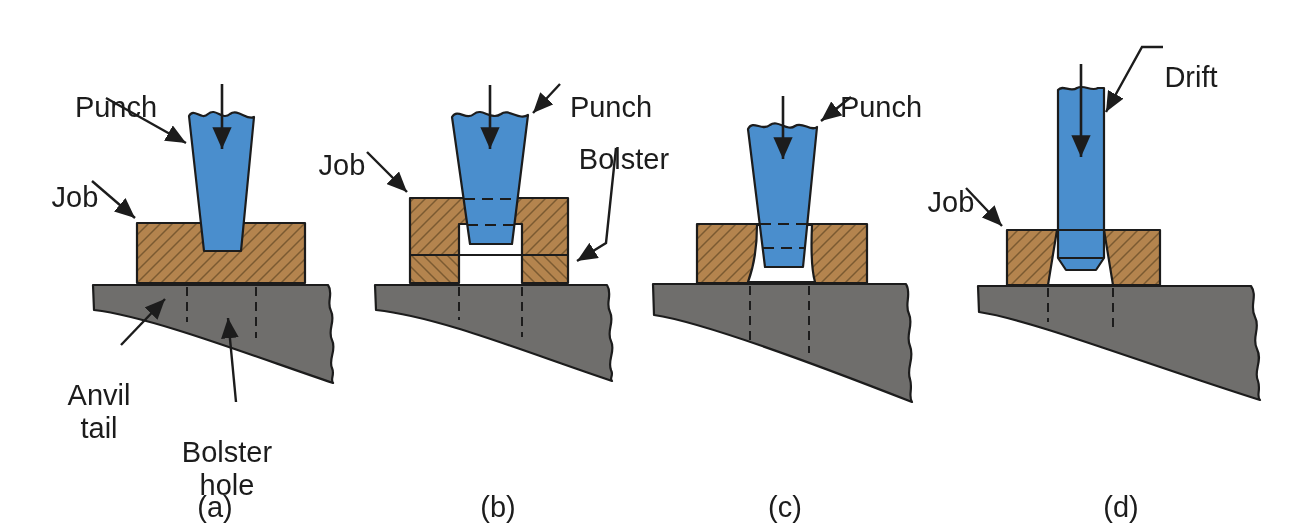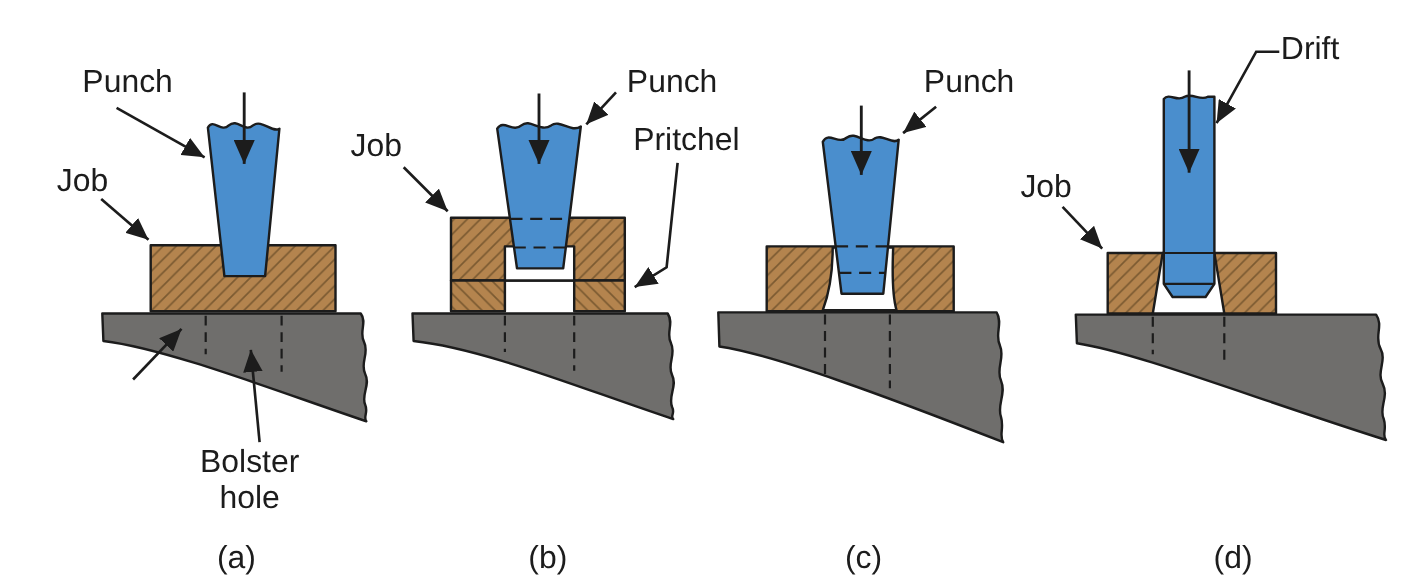--- a/index.html
+++ b/index.html
@@ -1,20 +1,20 @@
 <!DOCTYPE html>
 <html style="--c-punch_blue: #4a8ecd; --c-job_brown: #b4844e; --c-hatch_brown: #7b5a31; --c-anvil_gray: #6f6e6c; --c-outline: #1c1c1c; --c-hole_white: #ffffff;"><head>
 <meta charset="utf-8">
 <style>
   html,body{margin:0;padding:0;background:#ffffff;}
   .stage{position:relative;width:1296px;height:524px;background:#ffffff;overflow:hidden;
          font-family:"Liberation Sans",sans-serif;}
   .stage svg{position:absolute;left:0;top:0;}
   .lbl{position:absolute;font-size:29px;line-height:1.15;color:#1c1c1c;
-       transform:translateX(-50%);text-align:center;white-space:nowrap;}
+       transform:translateX(-50%);text-align:center;white-space:nowrap;margin-top:32px;}
   .wrap{white-space:normal;}
   .cap{position:absolute;font-size:29px;color:#1c1c1c;transform:translateX(-50%);}
   
   .shape{stroke:var(--c-outline);stroke-width:2.2;stroke-linejoin:round;}
   .leader{stroke:var(--c-outline);stroke-width:2.4;fill:none;}
   .force{stroke:var(--c-outline);stroke-width:2.6;fill:none;}
   .dash{stroke:var(--c-outline);stroke-width:2;stroke-dasharray:9 6;fill:none;}
   .pdash{stroke:var(--c-outline);stroke-width:2;stroke-dasharray:11 7;fill:none;}
   .edge{stroke:var(--c-outline);stroke-width:2;fill:none;}
   .f-blue{fill:var(--c-punch_blue);}
@@ -89,26 +89,27 @@
       <path class="shape f-blue" d="M1058,90 C1063,84 1070,93 1077,88 C1084,84 1091,92 1098,88 L1104,88 L1104,258 L1096,270 L1066,270 L1058,258 Z"></path>
       <path class="edge" d="M1058,230 H1104 M1058,258 H1104"></path>
       <line class="force" marker-end="url(#ah)" x1="1081" y1="64" x2="1081" y2="157"></line>
       <path class="leader" marker-end="url(#ah)" d="M1163,47 L1142,47 L1106,112"></path>
       <line class="leader" marker-end="url(#ah)" x1="966" y1="188" x2="1002" y2="226"></line>
     </g>
   </svg>
 
   <span class="lbl" style="left:116px;top:59px">Punch</span>
   <span class="lbl" style="left:75px;top:149px">Job</span>
+  <span class="lbl wrap" style="left:99px;top:347px;width:80px">Anvil tail</span>
   <span class="lbl wrap" style="left:227px;top:404px;width:112px">Bolster hole</span>
   <span class="cap" style="left:215px;top:491px">(a)</span>
 
   <span class="lbl" style="left:342px;top:117px">Job</span>
   <span class="lbl" style="left:611px;top:59px">Punch</span>
-  <span class="lbl" style="left:624px;top:111px">Pritchel</span>
+  <span class="lbl" style="left:624px;top:111px">Bolster</span>
   <span class="cap" style="left:498px;top:491px">(b)</span>
 
   <span class="lbl" style="left:881px;top:59px">Punch</span>
   <span class="cap" style="left:785px;top:491px">(c)</span>
 
   <span class="lbl" style="left:951px;top:154px">Job</span>
   <span class="lbl" style="left:1191px;top:29px">Drift</span>
   <span class="cap" style="left:1121px;top:491px">(d)</span>
 </div>
 

